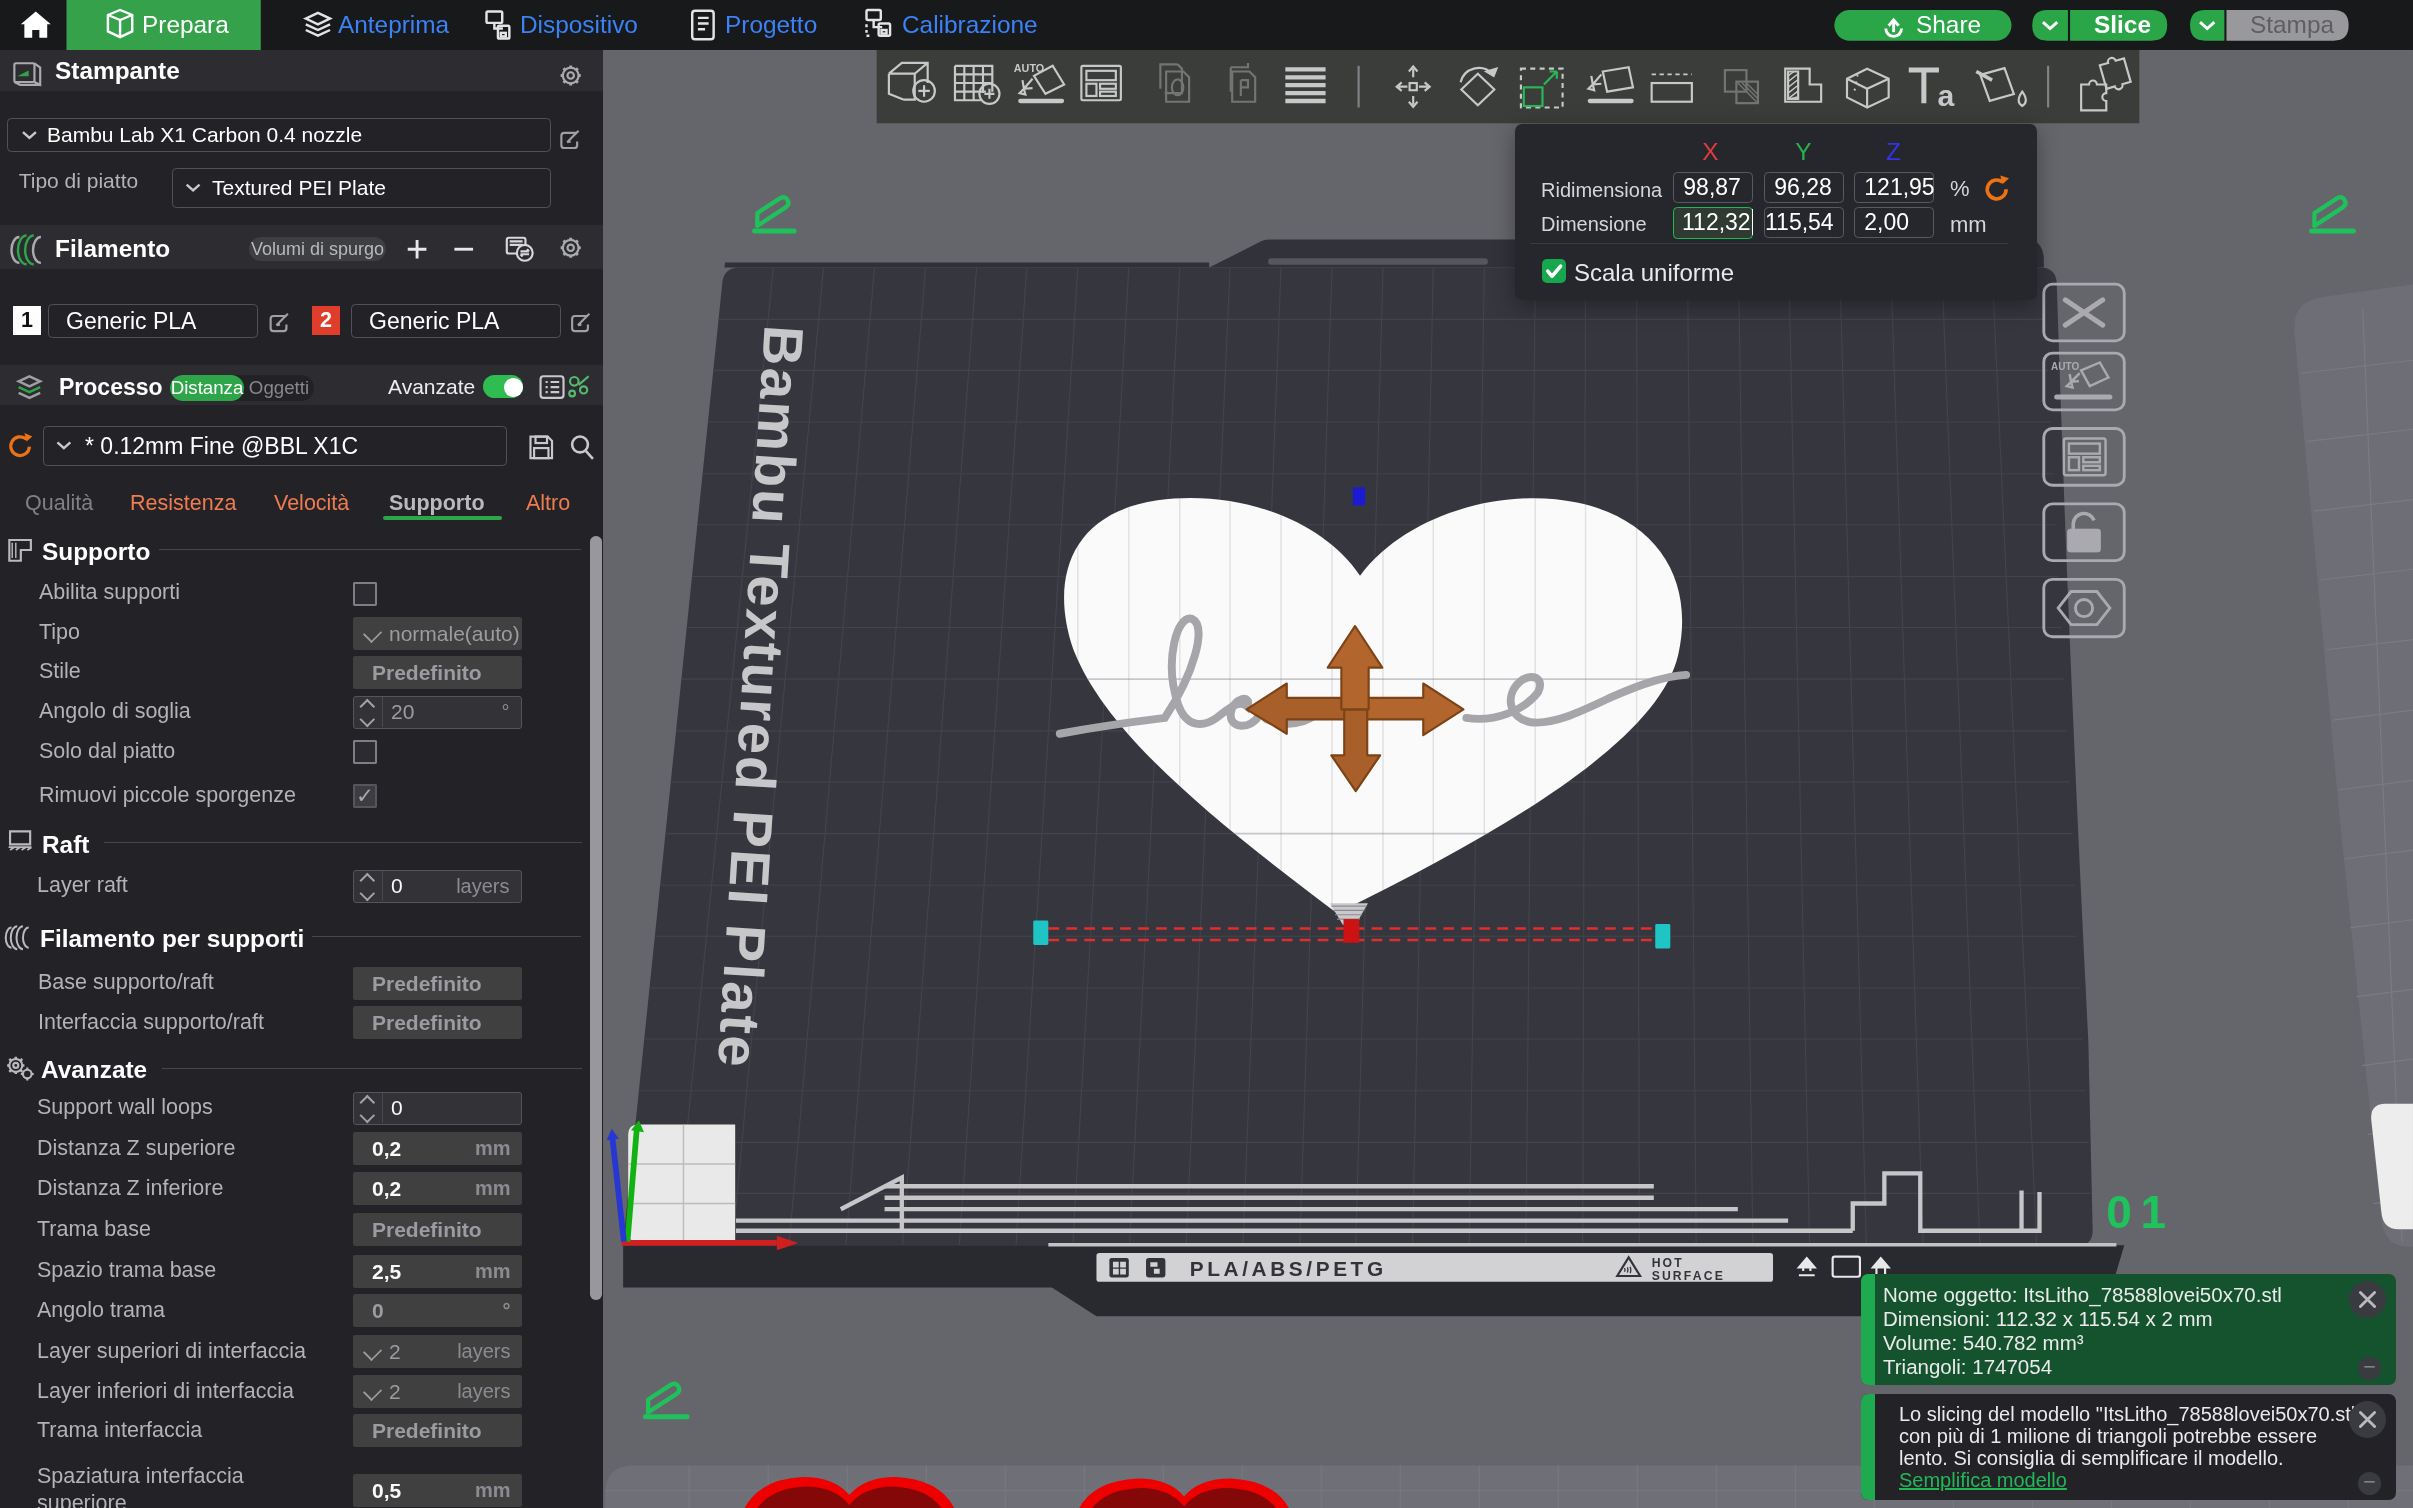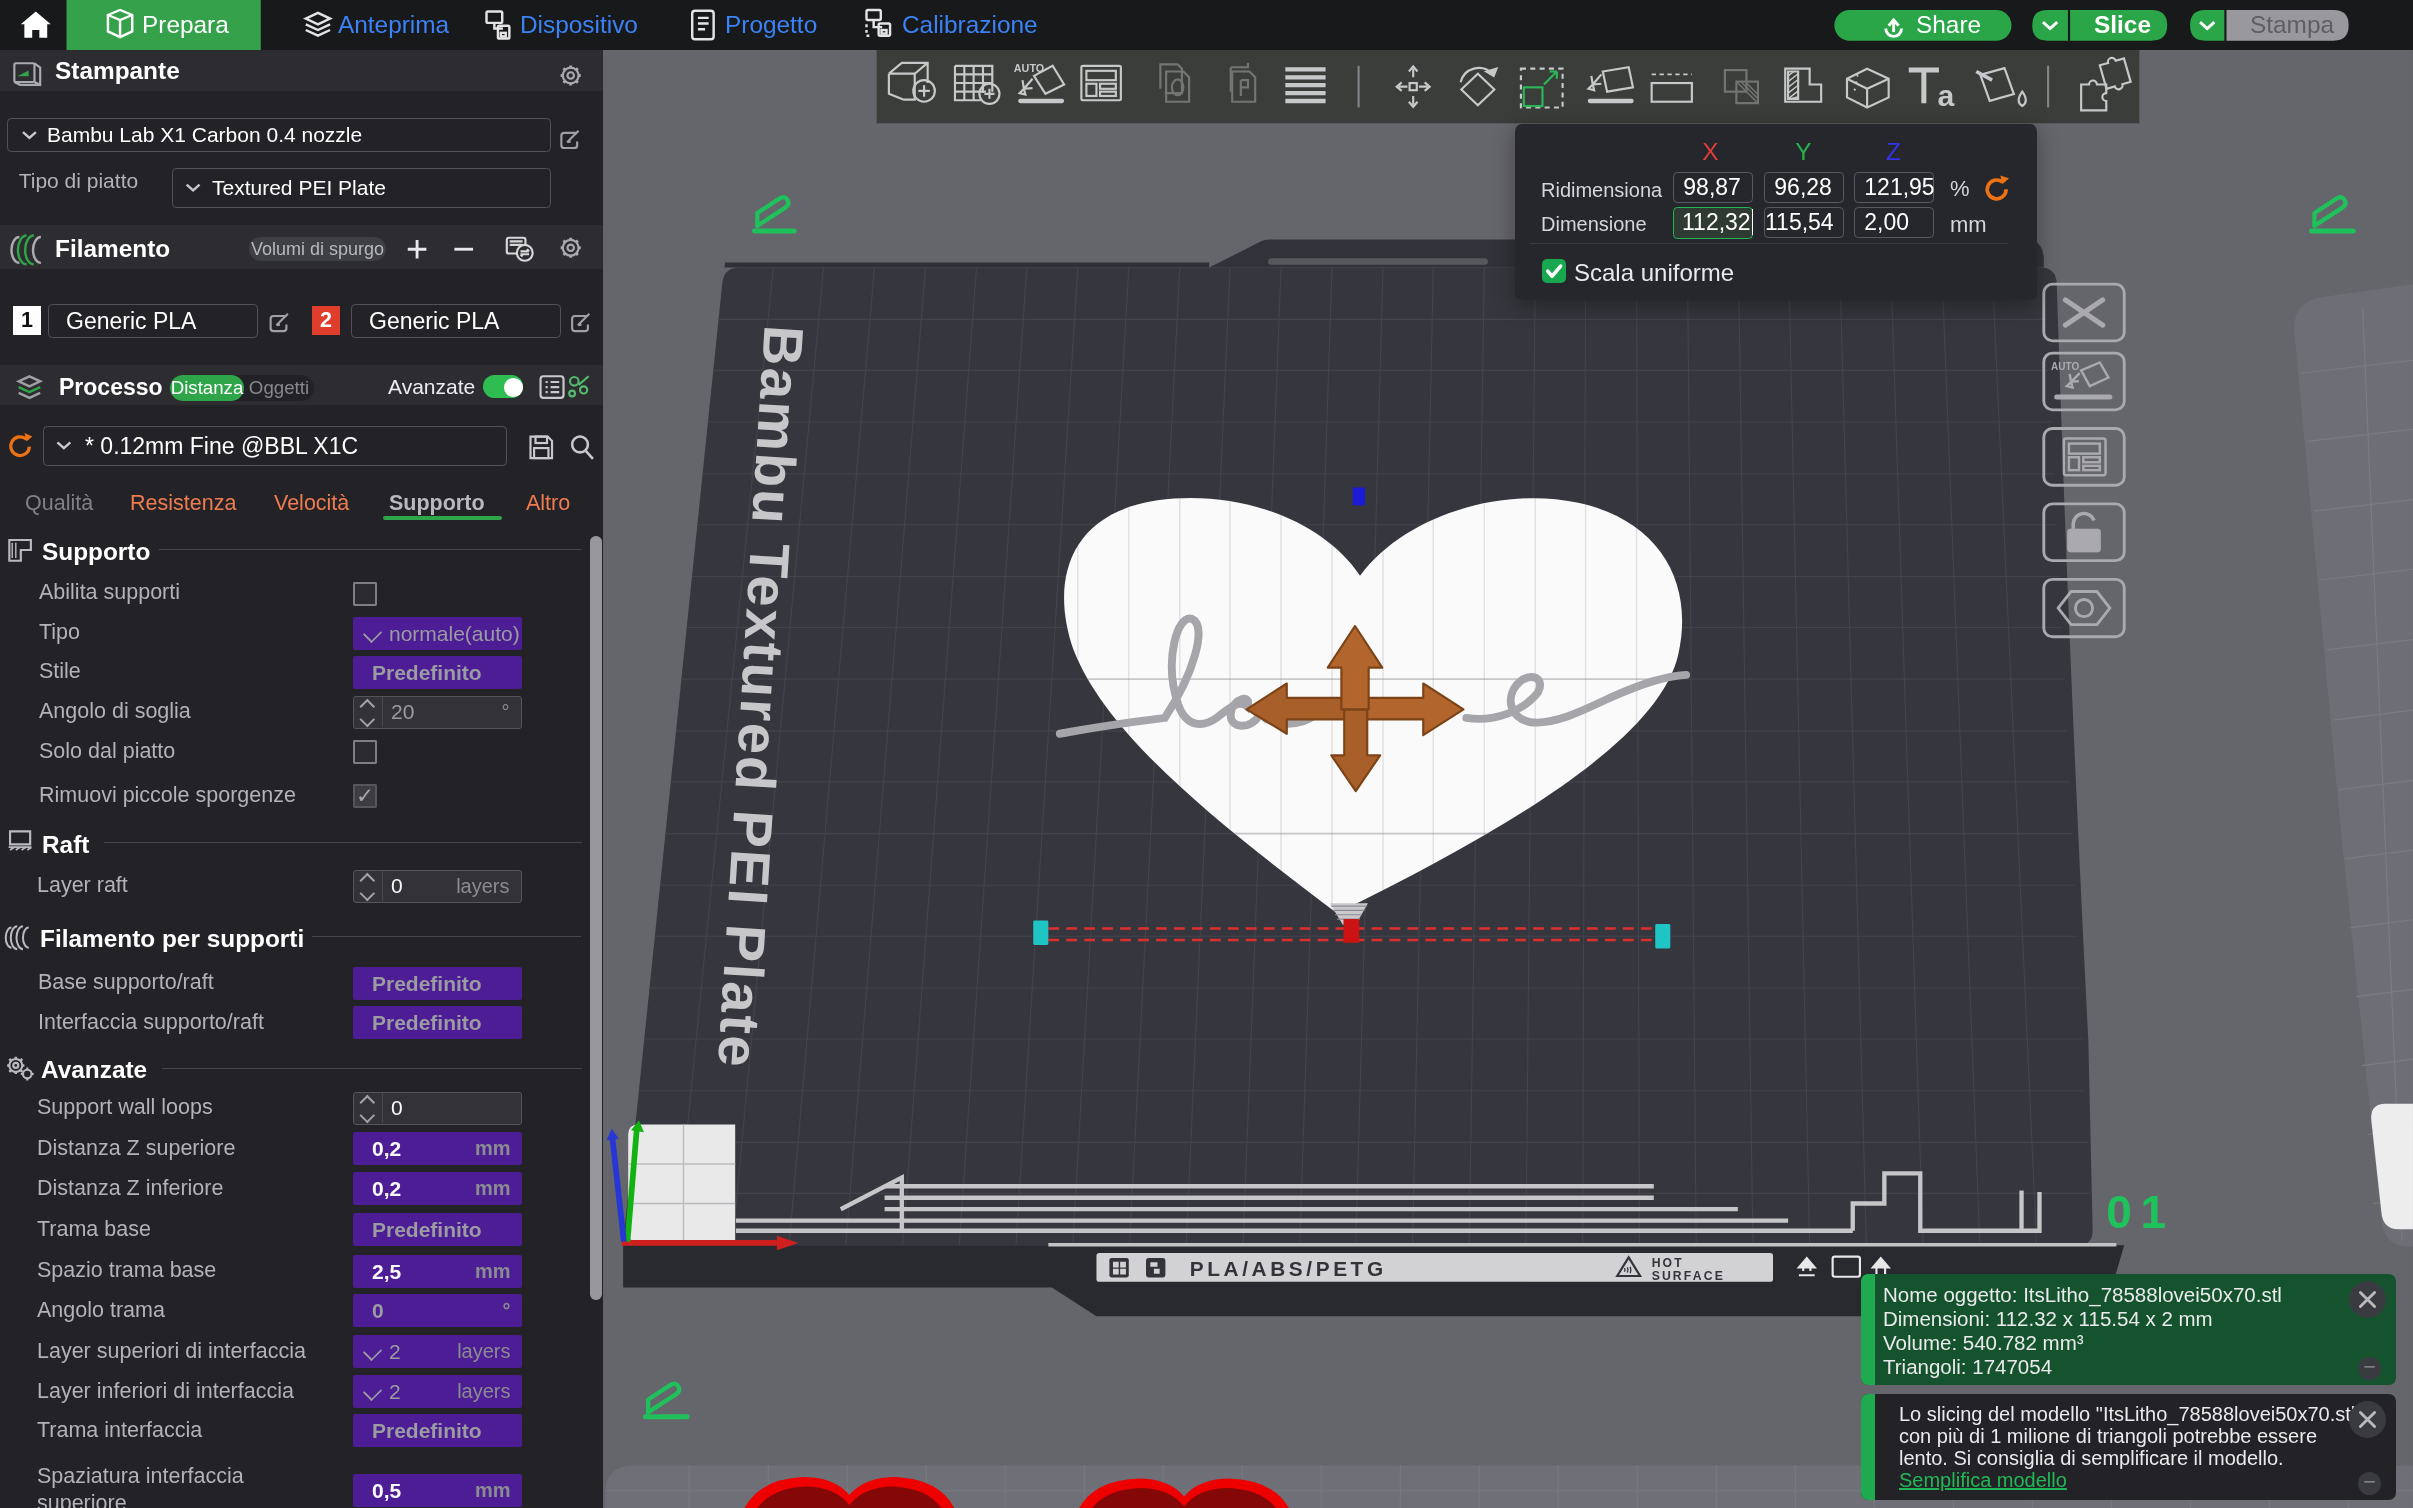--- a/index.html
+++ b/index.html
@@ -6,21 +6,21 @@
   html,body { width:2413px; height:1508px; overflow:hidden; background:#65656c;
     font-family:"Liberation Sans", sans-serif; }
   .abs { position:absolute; }
   #topbar { position:absolute; left:0; top:0; width:2413px; height:50px; background:#18191b; z-index:30; }
   .tabtxt { position:absolute; top:0; height:50px; line-height:50px; color:#3b82f6; font-size:24.4px; }
   #sidebar { position:absolute; left:0; top:50px; width:603px; height:1458px; background:#232327; z-index:20; }
   .shead { position:absolute; left:0; width:603px; height:41px; background:#2d2d31; }
   .stitle { position:absolute; color:#fff; font-size:24.4px; font-weight:bold; }
   .combo { position:absolute; border:1.4px solid #515257; border-radius:4.3px; color:#fff; font-size:23px; }
   .lbl { position:absolute; color:#b3b3b7; font-size:21.5px; white-space:nowrap; }
-  .vbox { position:absolute; left:353px; width:169px; height:33px; background:#4c1d95; border-radius:2.2px;
+  .vbox { position:absolute; left:353px; width:169px; height:33px; background:#404040; border-radius:2.2px;
           color:#9b9ca1; font-size:21px; }
   .secline { position:absolute; height:1.4px; background:#46474b; }
   .vbox.pl { padding-left:19px; line-height:33px;font-weight:bold; }
   .vbox .wht { color:#fafafa; }
   .vbox .dim { color:#9b9ca1; }
   .vbox em.unit { position:absolute; right:11.5px; top:0; line-height:33px; color:#8b8c91; font-size:20px; font-style:normal; }
   .vbox.dd { padding-left:36px; line-height:33px; }
   .vbox.dd::before { content:""; position:absolute; left:11.5px; top:12.2px; width:13px; height:13px;
      border-left:2.2px solid #9b9ca1; border-bottom:2.2px solid #9b9ca1; transform:rotate(-45deg) scale(1,0.8); transform-origin:center; margin-top:-3.6px; }
   .vbox.spin { background:#333337; border:1.4px solid #54555a; padding-left:37px; line-height:30px; border-radius:2.9px; }

